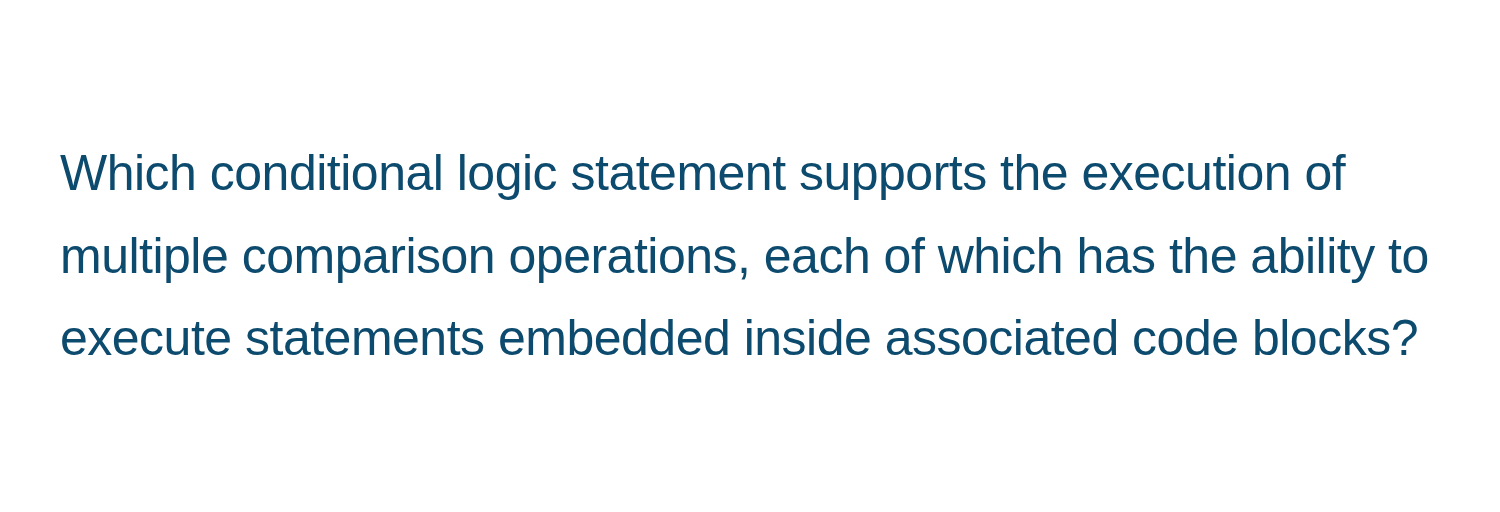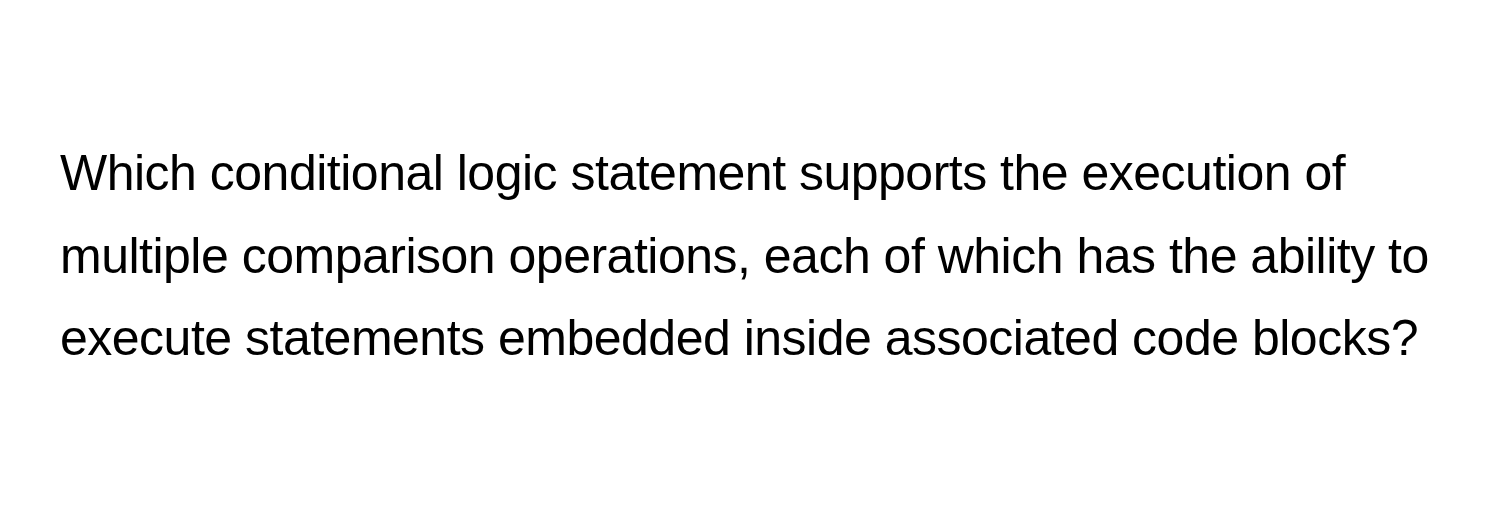--- a/index.html
+++ b/index.html
@@ -12,21 +12,21 @@
       height: 512px;
       background: #ffffff;
       font-family: -apple-system, BlinkMacSystemFont, "Segoe UI", Helvetica, Arial, sans-serif;
       display: flex;
       align-items: center;
       padding: 0 60px;
     }
     .question-text {
       font-size: 50px;
       line-height: 1.65;
-      color: #000000;
+      color: #0c4a6e;
       font-weight: 400;
       letter-spacing: -0.01em;
     }
   </style>
 </head>
 <body>
 
 <p class="question-text">Which conditional logic statement supports the execution of multiple comparison operations, each of which has the ability to execute statements embedded inside associated code blocks?</p>
 
 </body></html>

